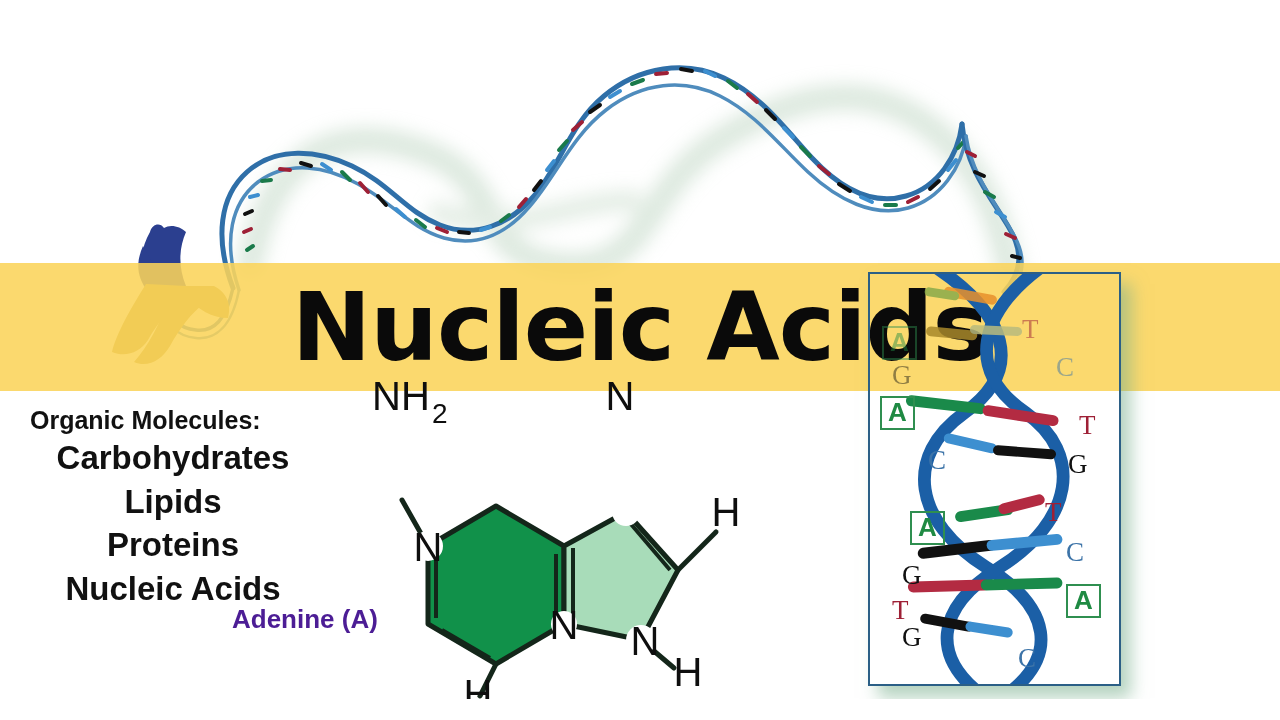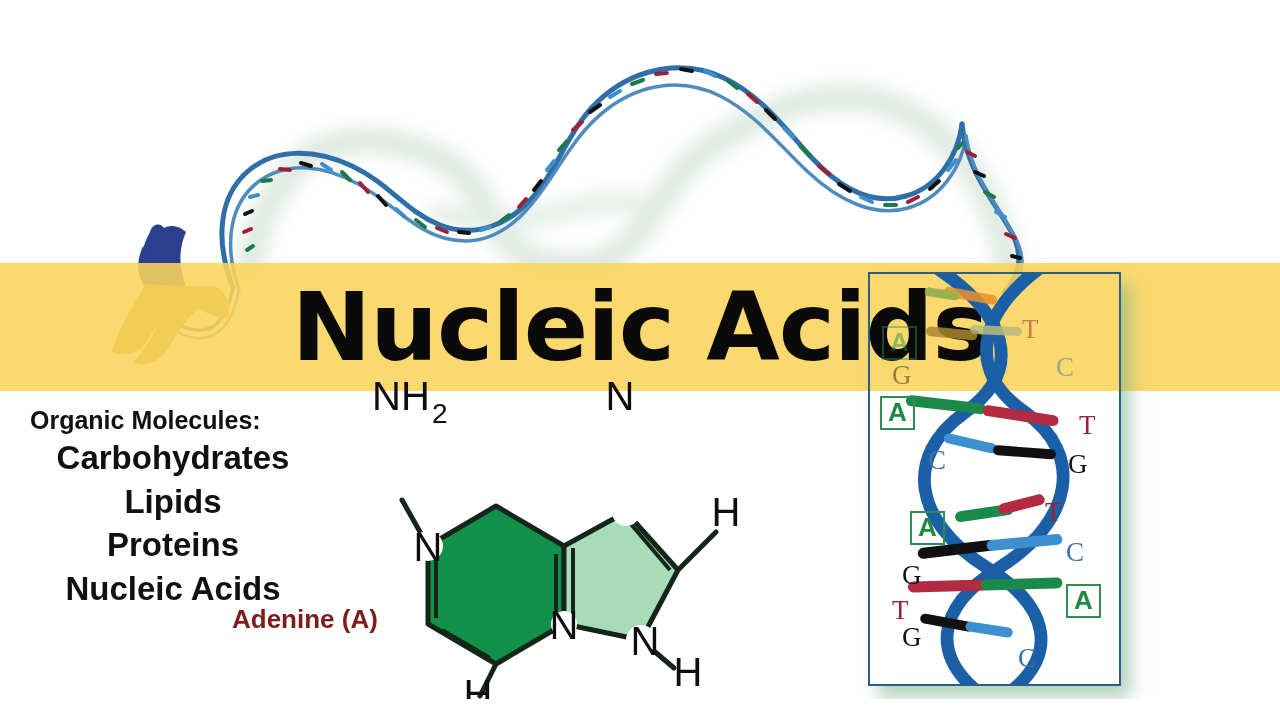--- a/index.html
+++ b/index.html
@@ -83,21 +83,21 @@
     top: 378px;
     width: 420px;
     height: 330px;
   }
   #adenine-label {
     position: absolute;
     left: 232px;
     top: 604px;
     font-size: 26px;
     font-weight: bold;
-    color: #7f1d1d;
+    color: #4c1d95;
     white-space: nowrap;
   }
 
   
   #dna-panel {
     position: absolute;
     left: 868px;
     top: 272px;
     width: 253px;
     height: 414px;

